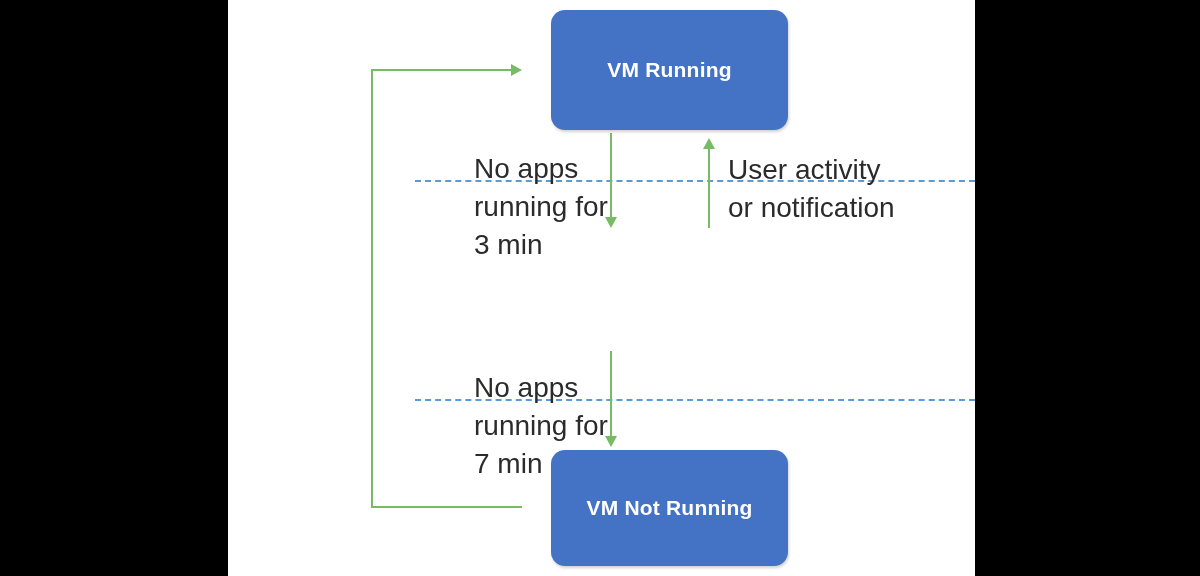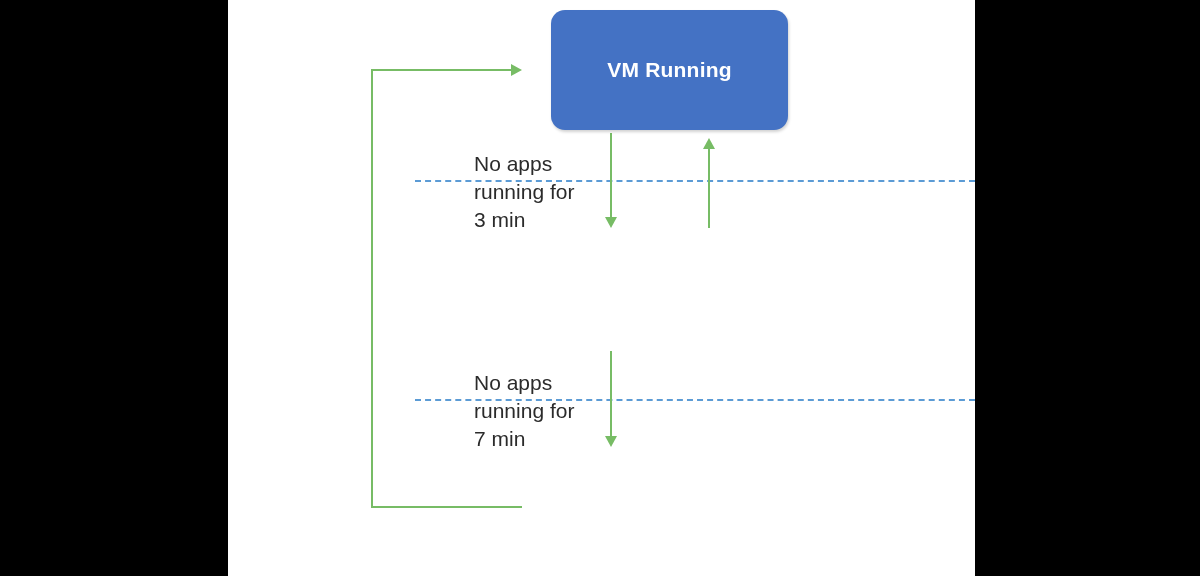--- a/index.html
+++ b/index.html
@@ -103,22 +103,22 @@
   .arrowhead.right {
     border-top: 6px solid transparent;
     border-bottom: 6px solid transparent;
     border-left: 11px solid #77BC65;
   }
 
   
   .edge-label {
     position: absolute;
     color: #2b2b2b;
-    font-size: 21px;
-    line-height: 28px;
+    font-size: 28px;
+    line-height: 38px;
     white-space: pre-line;
   }
   #label-doze-3min   { left: 246px; top: 150px; }
   #label-user-activity { left: 500px; top: 151px; }
   #label-launch-app  { left: 14px;  top: 236px; }
   #label-doze-7min   { left: 246px; top: 369px; }
 </style>
 </head>
 <body>
 
@@ -144,25 +144,30 @@
     <div class="conn-line conn-h" style="left:143px; top:506px; width:151px;"></div>
     <div class="conn-line conn-v" style="left:143px; top:69px; height:439px;"></div>
     <div class="conn-line conn-h" style="left:143px; top:69px; width:141px;"></div>
     <div class="arrowhead right" style="left:283px; top:64px;"></div>
 
     <div class="state-box" id="box-running">
       <span class="state-box-label">VM Running</span>
     </div>
 
 
+    <div class="state-box" id="box-not-running">
+      <span class="state-box-label">VM Not Running</span>
+    </div>
 
     <div class="edge-label" id="label-doze-3min">No apps
 running for
 3 min</div>
 
+    <div class="edge-label" id="label-user-activity">User activity
+or notification</div>
 
     <div class="edge-label" id="label-doze-7min">No apps
 running for
 7 min</div>
 
 
   </div>
 </div>
 
 </body></html>

